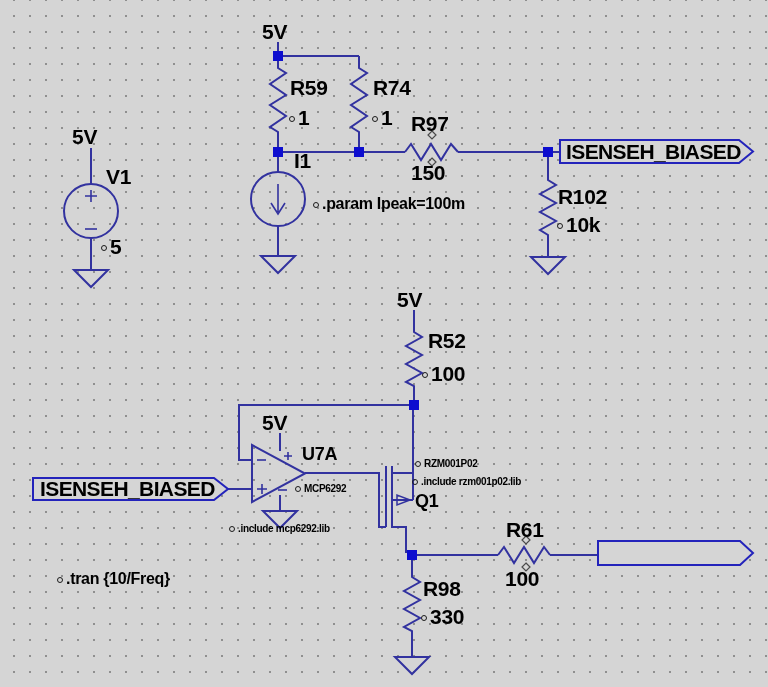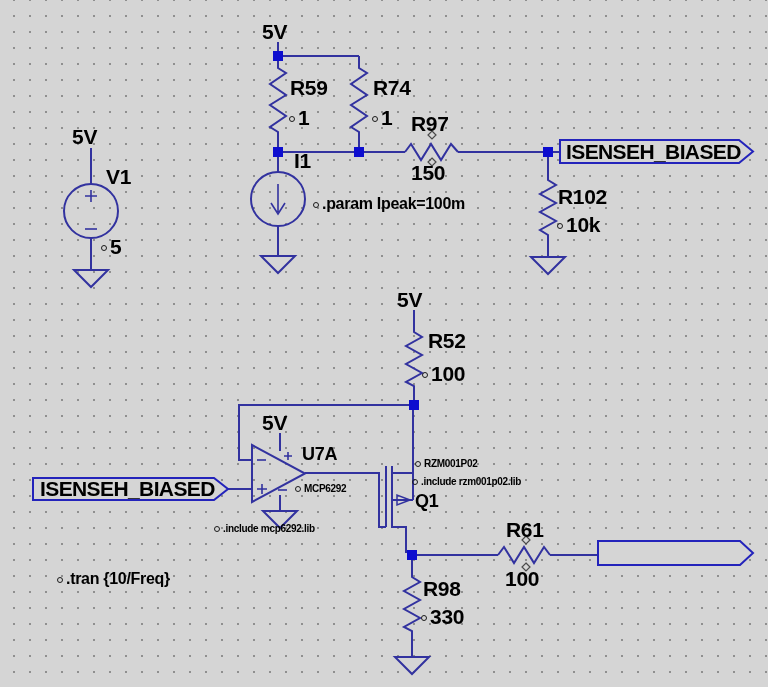--- a/index.html
+++ b/index.html
@@ -143,21 +143,21 @@
   <div class="lbl fs21" style="left:558px;top:186px">R102</div>
   <div class="lbl fs21 anch" style="left:557px;top:214px">10k</div>
 
   <div class="lbl fs21" style="left:397px;top:289px">5V</div>
   <div class="lbl fs21" style="left:428px;top:330px">R52</div>
   <div class="lbl fs21 anch" style="left:422px;top:363px">100</div>
 
   <div class="lbl fs21" style="left:262px;top:412px">5V</div>
   <div class="lbl fs22" style="left:302px;top:445px">U7A</div>
   <div class="lbl fs13 anch" style="left:295px;top:484px">MCP6292</div>
-  <div class="lbl fs13 anch" style="left:214px;top:524px">.include mcp6292.lib</div>
+  <div class="lbl fs13 anch" style="left:229px;top:524px">.include mcp6292.lib</div>
 
   <div class="lbl fs13 anch" style="left:415px;top:459px">RZM001P02</div>
   <div class="lbl fs13 anch" style="left:412px;top:477px">.include rzm001p02.lib</div>
   <div class="lbl fs22" style="left:415px;top:492px">Q1</div>
 
   <div class="lbl fs21" style="left:506px;top:519px">R61</div>
   <div class="lbl fs21" style="left:505px;top:568px">100</div>
 
   <div class="lbl fs21" style="left:423px;top:578px">R98</div>
   <div class="lbl fs21 anch" style="left:421px;top:606px">330</div>

